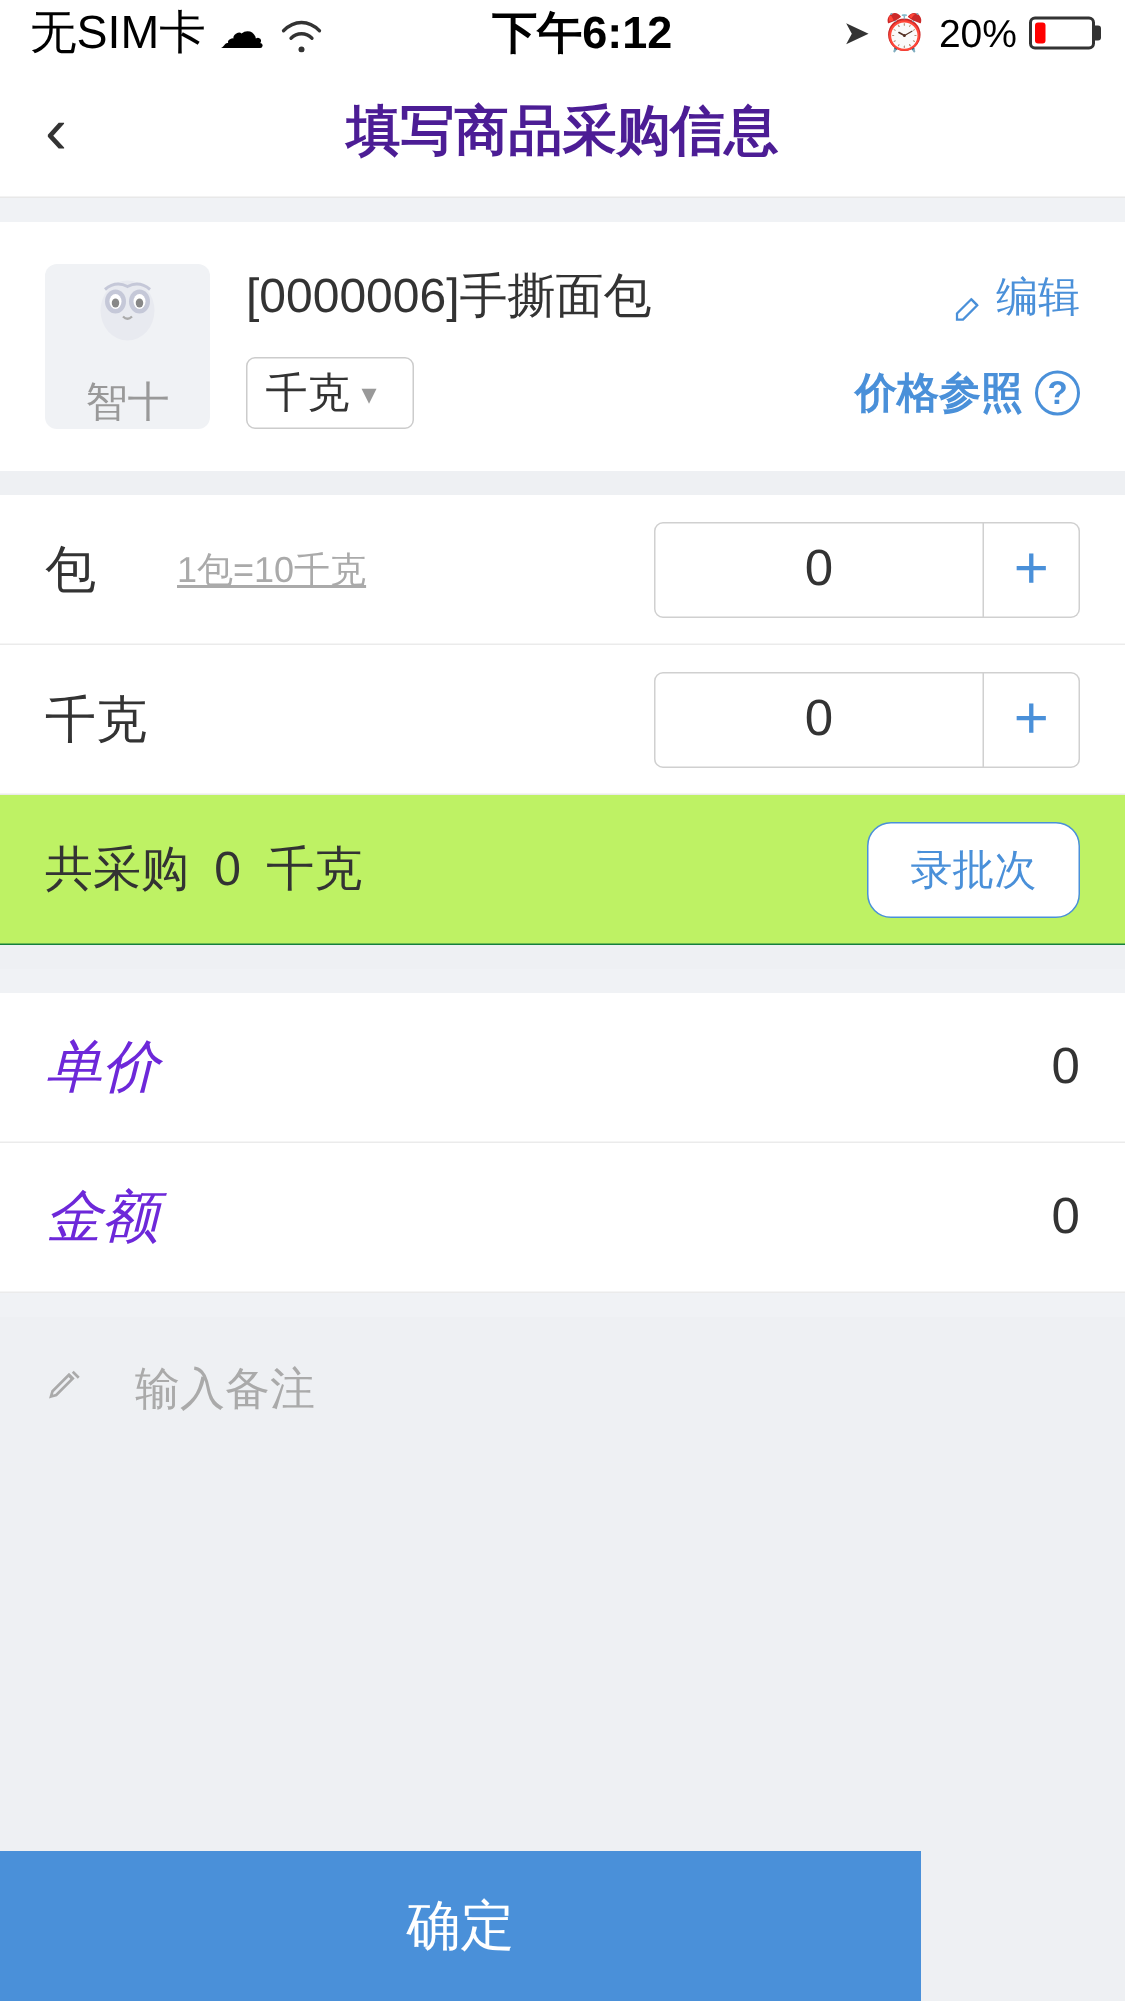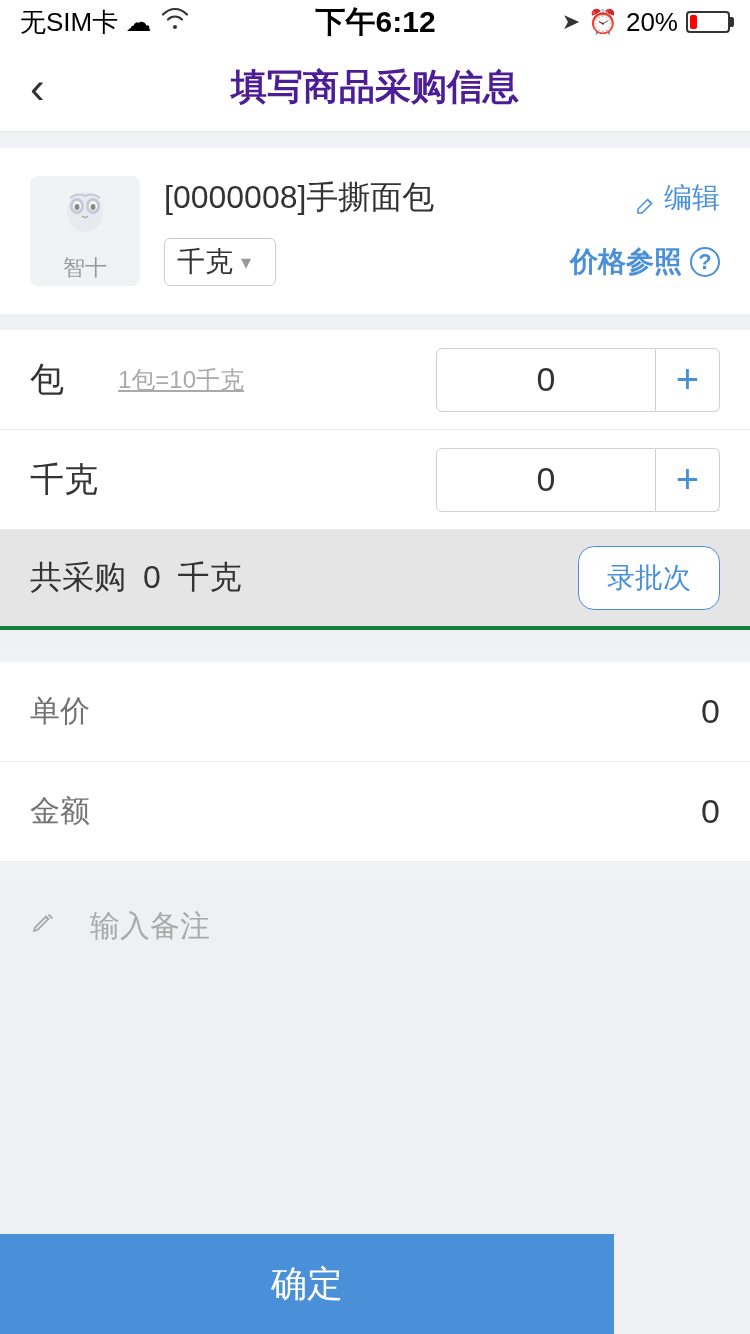--- a/index.html
+++ b/index.html
@@ -18,23 +18,23 @@
       background: #fff;
       display: flex;
       align-items: center;
       justify-content: space-between;
       padding: 0 20px;
       font-size: 28px;
       font-weight: 500;
     }
     .status-left {
       display: flex;
-      align-items: flex-start;
+      align-items: flex-end;
       gap: 10px;
-      font-size: 26px;
+      font-size: 31px;
     }
     .status-center {
       font-size: 30px;
       font-weight: 600;
     }
     .status-right {
       display: flex;
       align-items: center;
       gap: 8px;
       font-size: 26px;
@@ -110,21 +110,21 @@
       flex-direction: column;
       align-items: center;
       justify-content: center;
       flex-shrink: 0;
     }
     .product-thumb-owl {
       font-size: 40px;
       color: #999;
     }
     .product-thumb-label {
-      font-size: 22px;
+      font-size: 28px;
       color: #999;
       margin-top: 4px;
     }
     .product-info {
       flex: 1;
     }
     .product-name-row {
       display: flex;
       align-items: center;
       justify-content: space-between;
@@ -257,22 +257,22 @@
     .qty-input {
       border-radius: 6px 0 0 6px;
     }
 
     
     .summary-row {
       display: flex;
       align-items: center;
       padding: 0 30px;
       height: 100px;
-      background: #e5e5e5;
-      border-bottom: 4px solid #15803d;
+      background: #bef264;
+      border-bottom: 1px solid #15803d;
     }
     .summary-text {
       font-size: 32px;
       color: #333;
     }
     .batch-btn {
       margin-left: auto;
       border: 1px solid #4a90d9;
       border-radius: 16px;
       padding: 12px 28px;
@@ -288,22 +288,23 @@
       margin-top: 16px;
     }
     .price-row {
       display: flex;
       align-items: center;
       padding: 0 30px;
       height: 100px;
       border-bottom: 1px solid #ebebeb;
     }
     .price-row-label {
-      font-size: 30px;
-      color: #737373;
+      font-size: 38px;
+      color: #6d28d9;
+      font-style: italic;
     }
     .price-row-value {
       margin-left: auto;
       font-size: 34px;
       color: #333;
     }
 
     
     .remark-section {
       background: #eef0f3;
@@ -390,21 +391,21 @@
         <ellipse cx="22" cy="27" rx="2.5" ry="3" fill="#888"></ellipse>
         <ellipse cx="38" cy="27" rx="2.5" ry="3" fill="#888"></ellipse>
         <path d="M27 36 Q30 39 33 36" stroke="#aaa" stroke-width="1.5" fill="none"></path>
         <path d="M15 18 Q22 12 30 16 Q38 12 45 18" stroke="#c5c8d8" stroke-width="2" fill="none"></path>
       </svg>
     </span>
     <span class="product-thumb-label">智十</span>
   </div>
   <div class="product-info">
     <div class="product-name-row">
-      <span class="product-name">[0000008]手撕面包</span>
+      <span class="product-name">[0000006]手撕面包</span>
       <span class="edit-link">
         <svg width="24" height="24" viewBox="0 0 24 24" fill="none" style="vertical-align:middle;">
           <path d="M4 20h4l9.5-9.5-4-4L4 16v4z" stroke="#4a90d9" stroke-width="1.5" fill="none"></path>
           <path d="M13.5 6.5l4 4" stroke="#4a90d9" stroke-width="1.5"></path>
         </svg>
         <span>编辑</span>
       </span>
     </div>
     <div class="product-unit-row">
       <div style="display:flex;align-items:center;">

